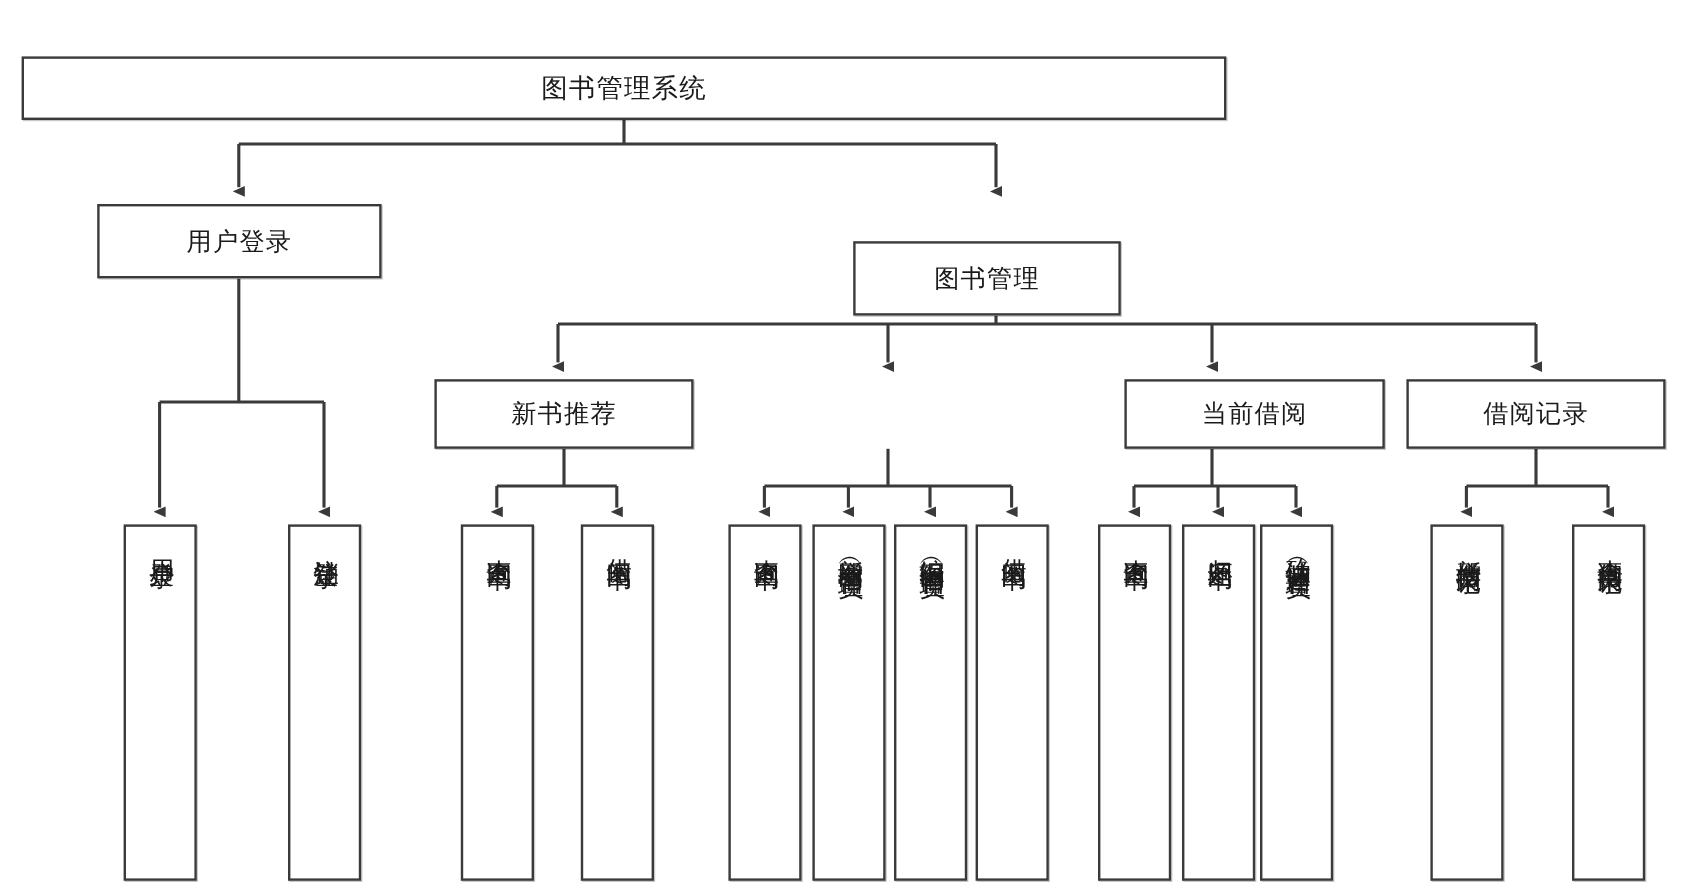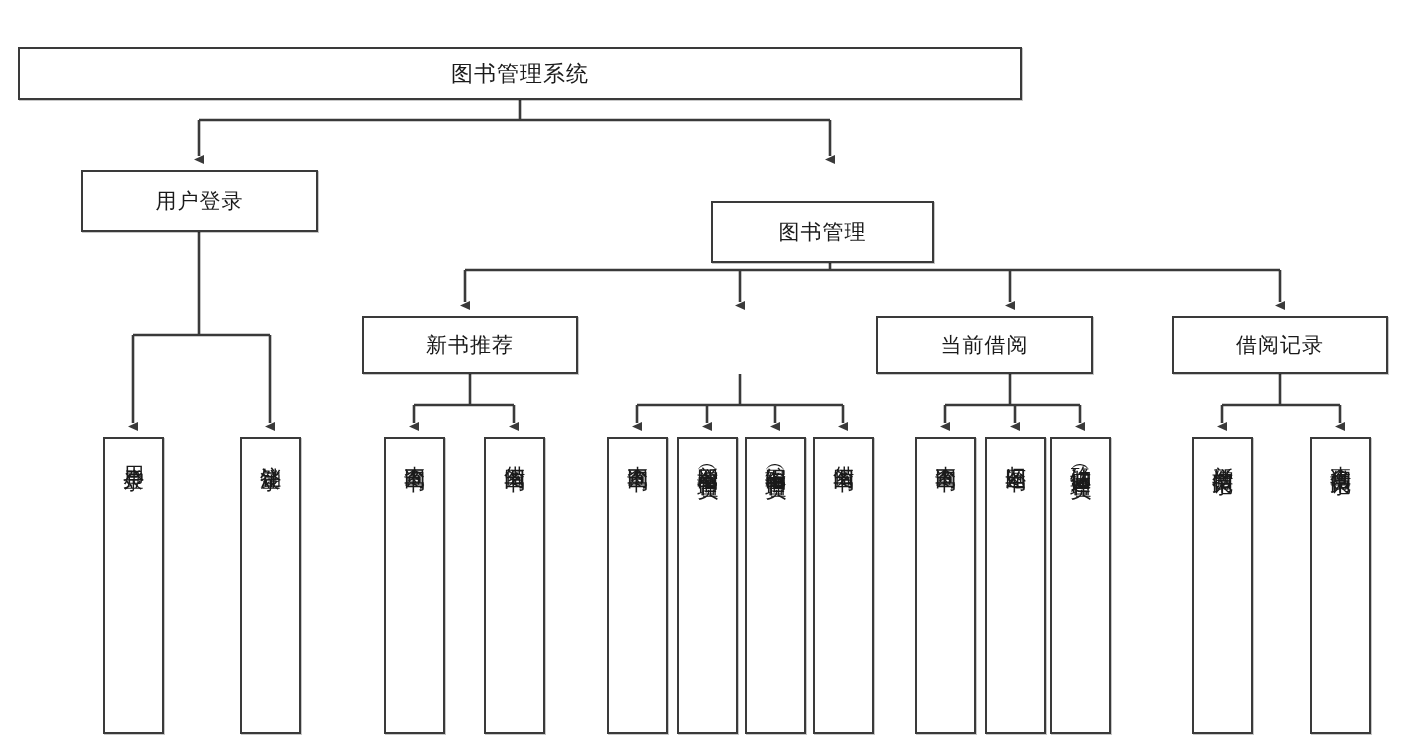--- a/index.html
+++ b/index.html
@@ -119,21 +119,21 @@
       <path d="M1340,405 L1340,423" marker-end="url(#arrow)"></path>
     </g>
   </svg>
 
   <div class="node horiz root" style="left:18px; top:13px; width:1004px; height:53px;margin-top:34px;">图书管理系统</div>
 
   <div class="node horiz" style="left:81px; top:170px; width:237px; height:62px;">用户登录</div>
   <div class="node horiz" style="left:711px; top:170px; width:223px; height:62px;margin-top:31px;">图书管理</div>
 
   <div class="node horiz" style="left:362px; top:316px; width:216px; height:58px;">新书推荐</div>
-  <div class="node horiz" style="left:876px; top:316px; width:217px; height:58px;">当前借阅</div>
+  <div class="node horiz" style="left:937px; top:316px; width:217px; height:58px;">当前借阅</div>
   <div class="node horiz" style="left:1172px; top:316px; width:216px; height:58px;text-align:center;">借阅记录</div>
 
   <div class="node vert" style="left:103px; top:437px; width:61px; height:297px;">用户登录</div>
   <div class="node vert" style="left:240px; top:437px; width:61px; height:297px;">注销登录</div>
 
   <div class="node vert" style="left:384px; top:437px; width:61px; height:297px;">查询图书</div>
   <div class="node vert" style="left:484px; top:437px; width:61px; height:297px;">借阅图书</div>
 
   <div class="node vert" style="left:607px; top:437px; width:61px; height:297px;">查询图书</div>
   <div class="node vert" style="left:677px; top:437px; width:61px; height:297px;">新增图书（管理员）</div>

